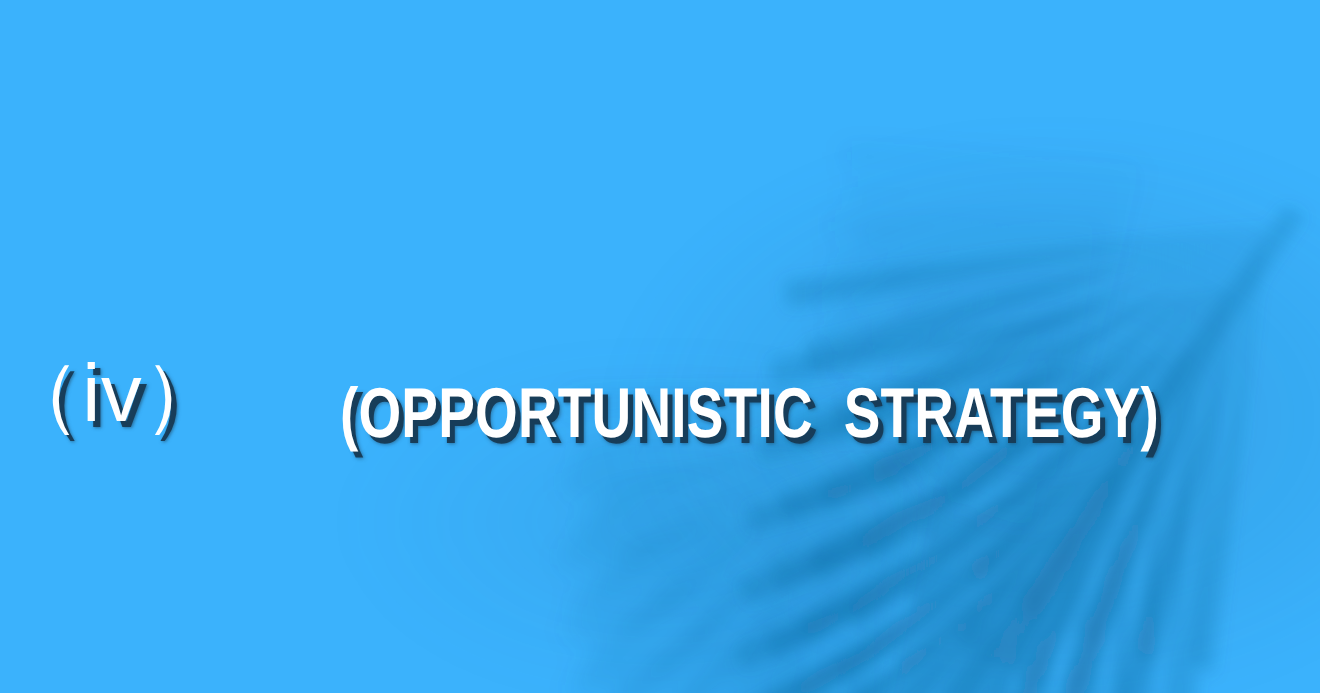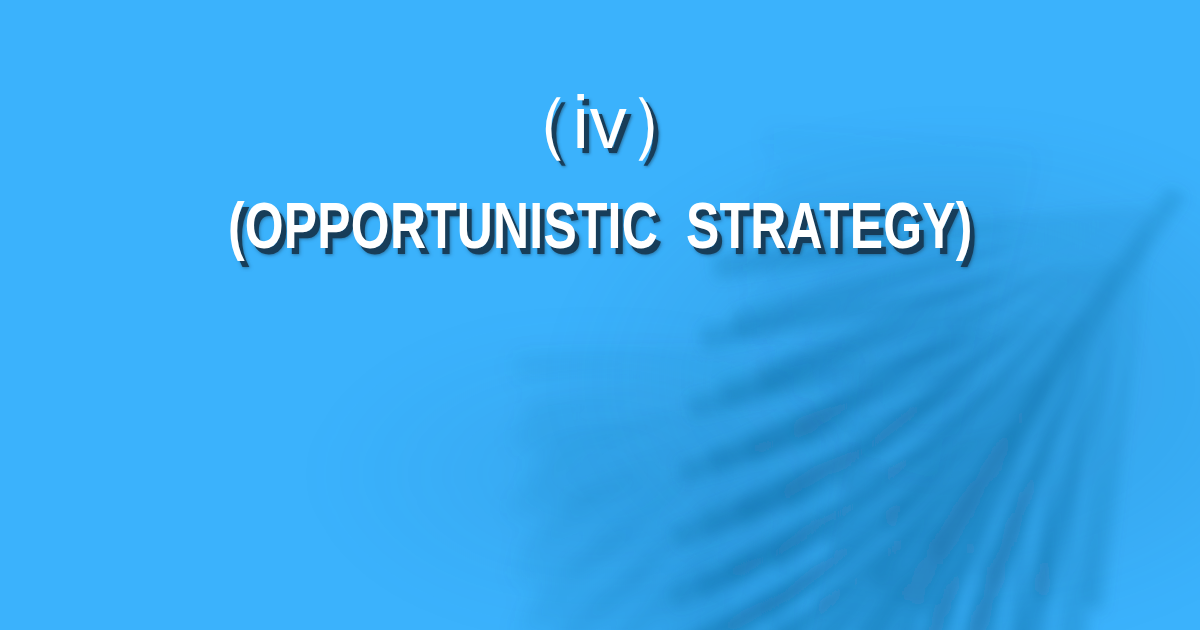--- a/index.html
+++ b/index.html
@@ -65,21 +65,21 @@
                 rgba(16, 92, 140, 0.10) 0%,
                 rgba(16, 92, 140, 0.00) 75%);
     filter: blur(22px);
   }
 
   
   #text-block {
     position: absolute;
     inset: 0;
     display: flex;
-    flex-direction: column;
+    flex-direction: row;
     align-items: center;
     justify-content: flex-start;
     padding-top: 86px;
     box-sizing: border-box;
   }
 
   .line {
     color: #ffffff;
     white-space: pre;
     text-align: center;

